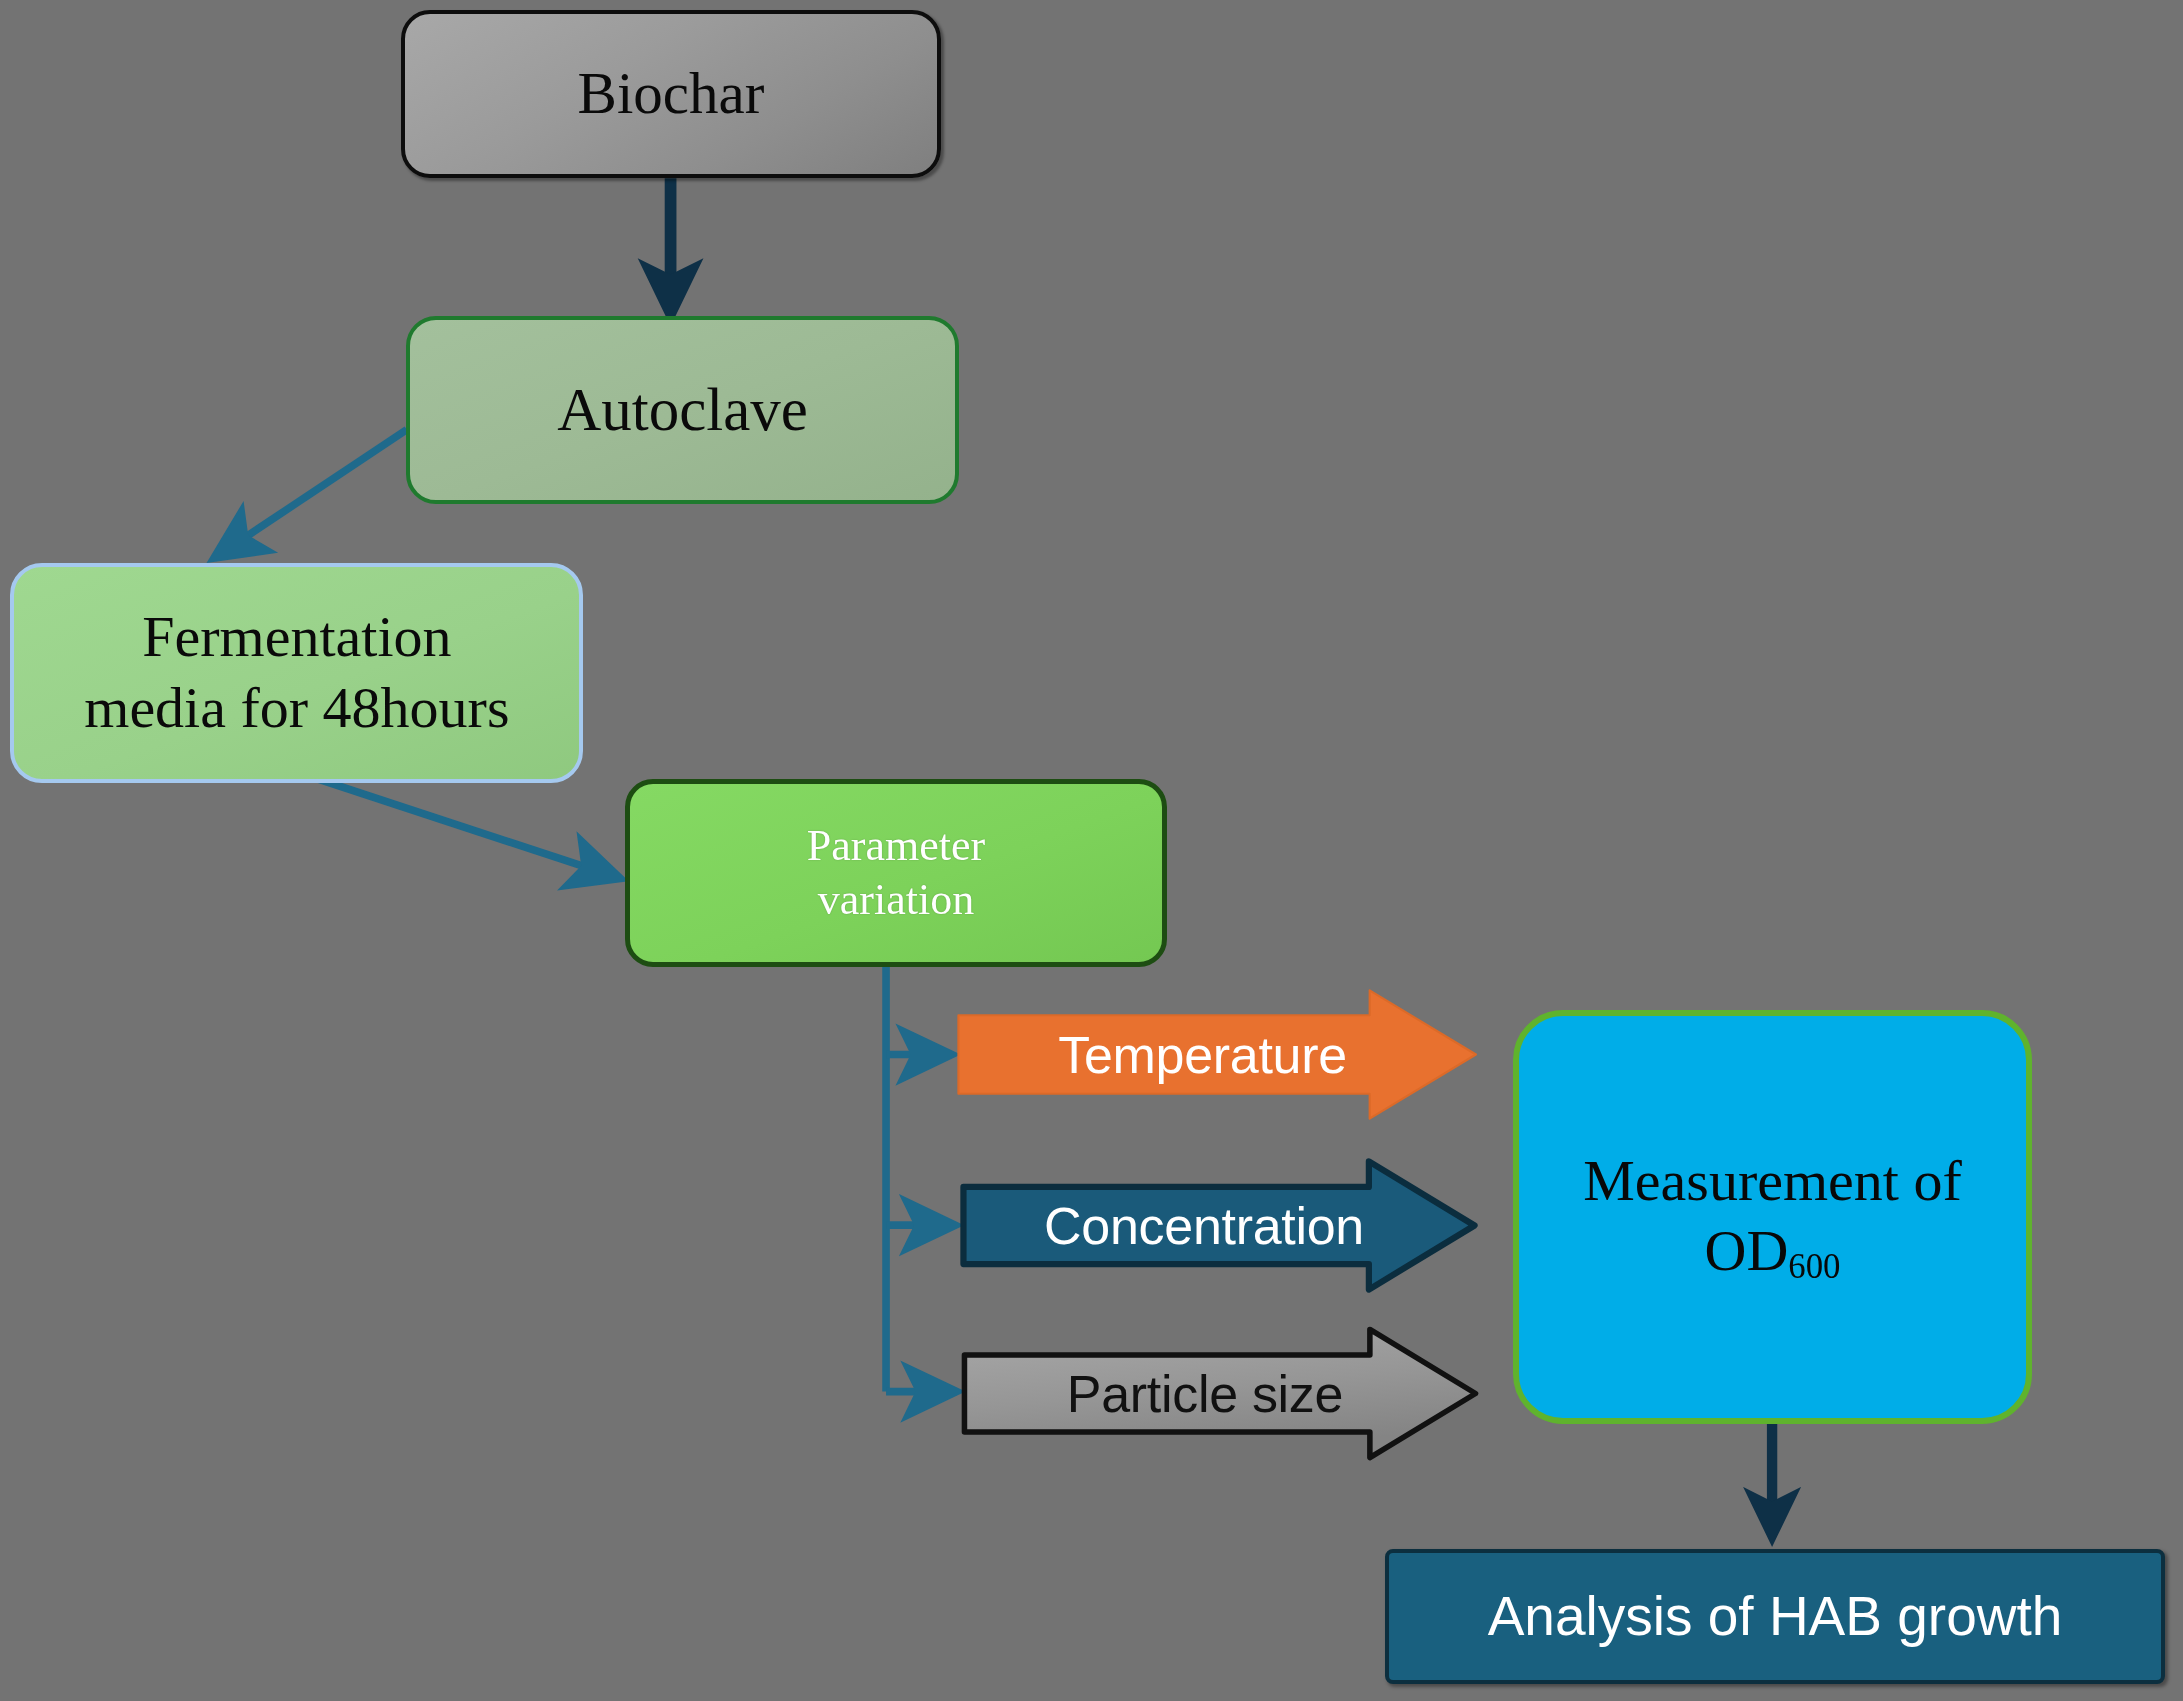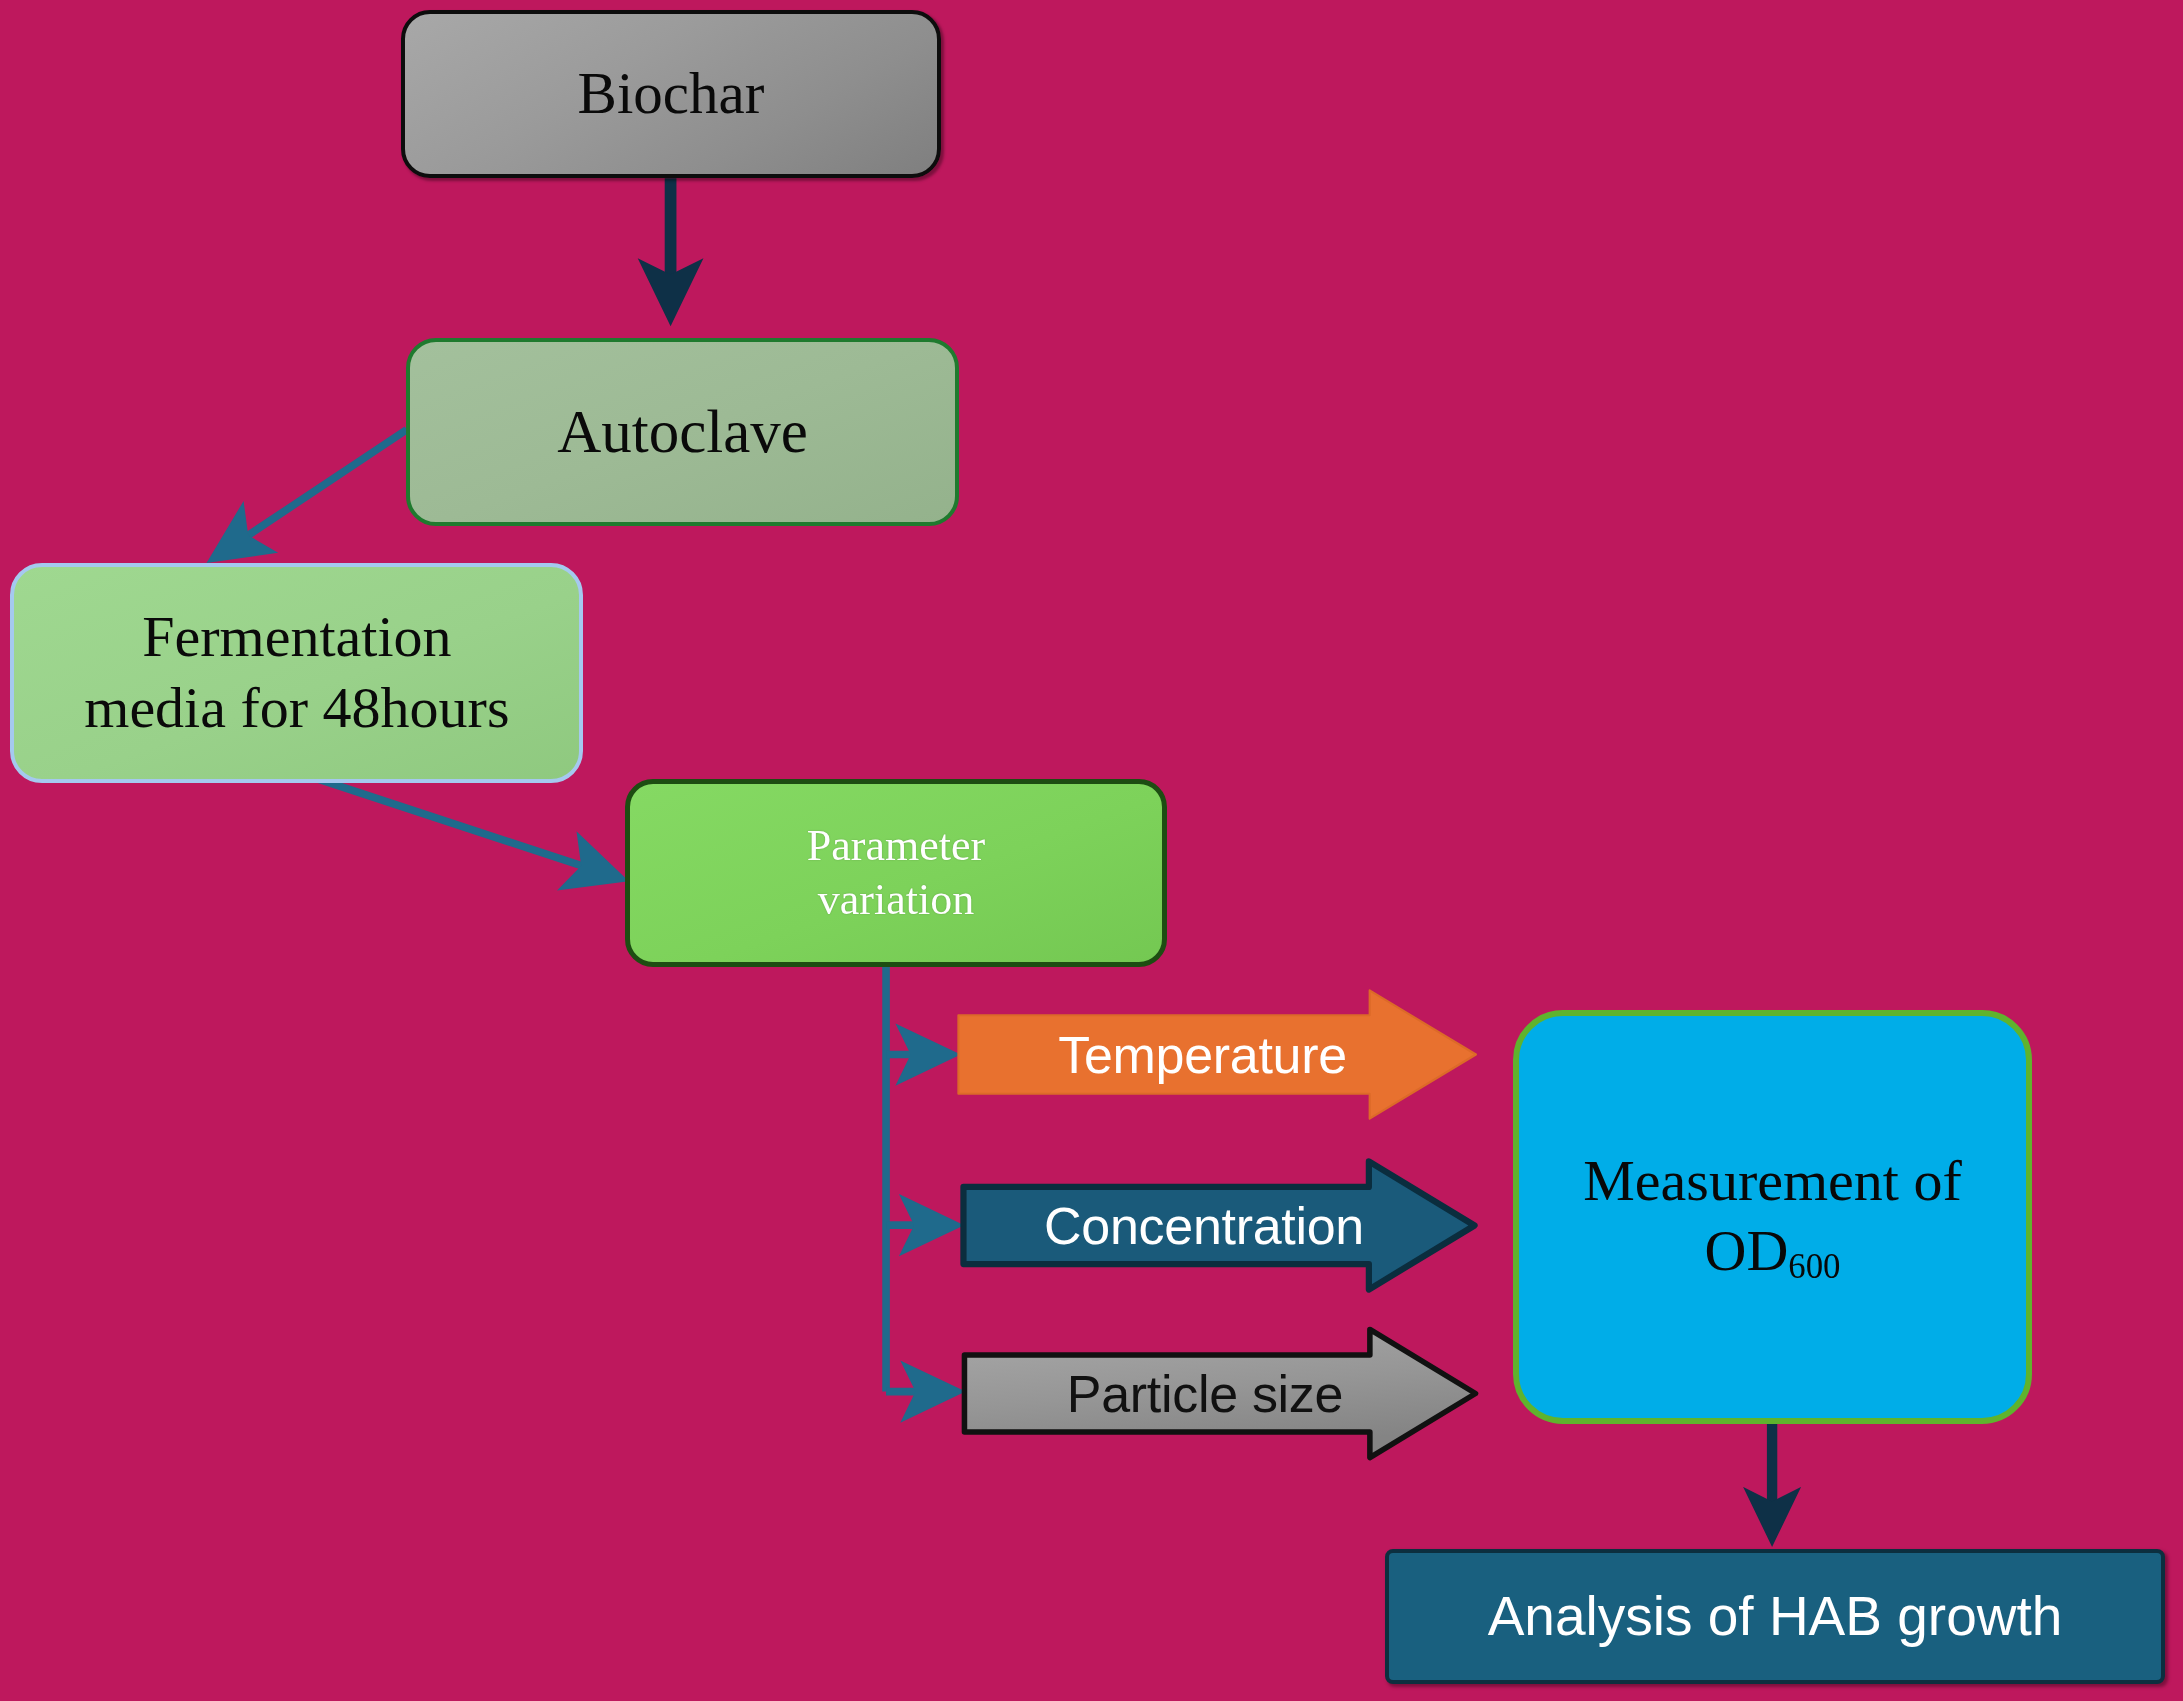--- a/index.html
+++ b/index.html
@@ -3,21 +3,21 @@
 <meta charset="utf-8">
 <style>
   html, body {
     margin: 0; padding: 0;
     background: #ffffff;
   }
   #canvas {
     position: relative;
     width: 2183px;
     height: 1701px;
-    background: #be185d;
+    background: #737373;
     overflow: hidden;
     font-family: "Liberation Serif", serif;
   }
 
   
   .node {
     position: absolute;
     box-sizing: border-box;
     display: flex;
     align-items: center;
@@ -33,21 +33,21 @@
     background: linear-gradient(150deg, #a8a8a8 0%, #9b9b9b 38%, #8e8e8e 70%, #7f7f7f 100%);
     border: 4.8px solid #0d0d0d;
     border-radius: 29px;
     color: #0a0a0a;
     font-size: 59px;
     box-shadow: 2.1px 2.8px 2.8px rgba(0,0,0,0.35);
   }
 
   
   #node-autoclave {
-    left: 406px; top: 338px; width: 553px; height: 188px;
+    left: 406px; top: 316px; width: 553px; height: 188px;
     background: linear-gradient(160deg, #a3c09c 0%, #9dba95 50%, #94b28c 100%);
     border: 4.1px solid #1f7a2e;
     border-radius: 30px;
     color: #0a0a0a;
     font-size: 61px;
   }
 
   
   #node-fermentation {
     left: 10.4px; top: 563px; width: 573px; height: 220px;

